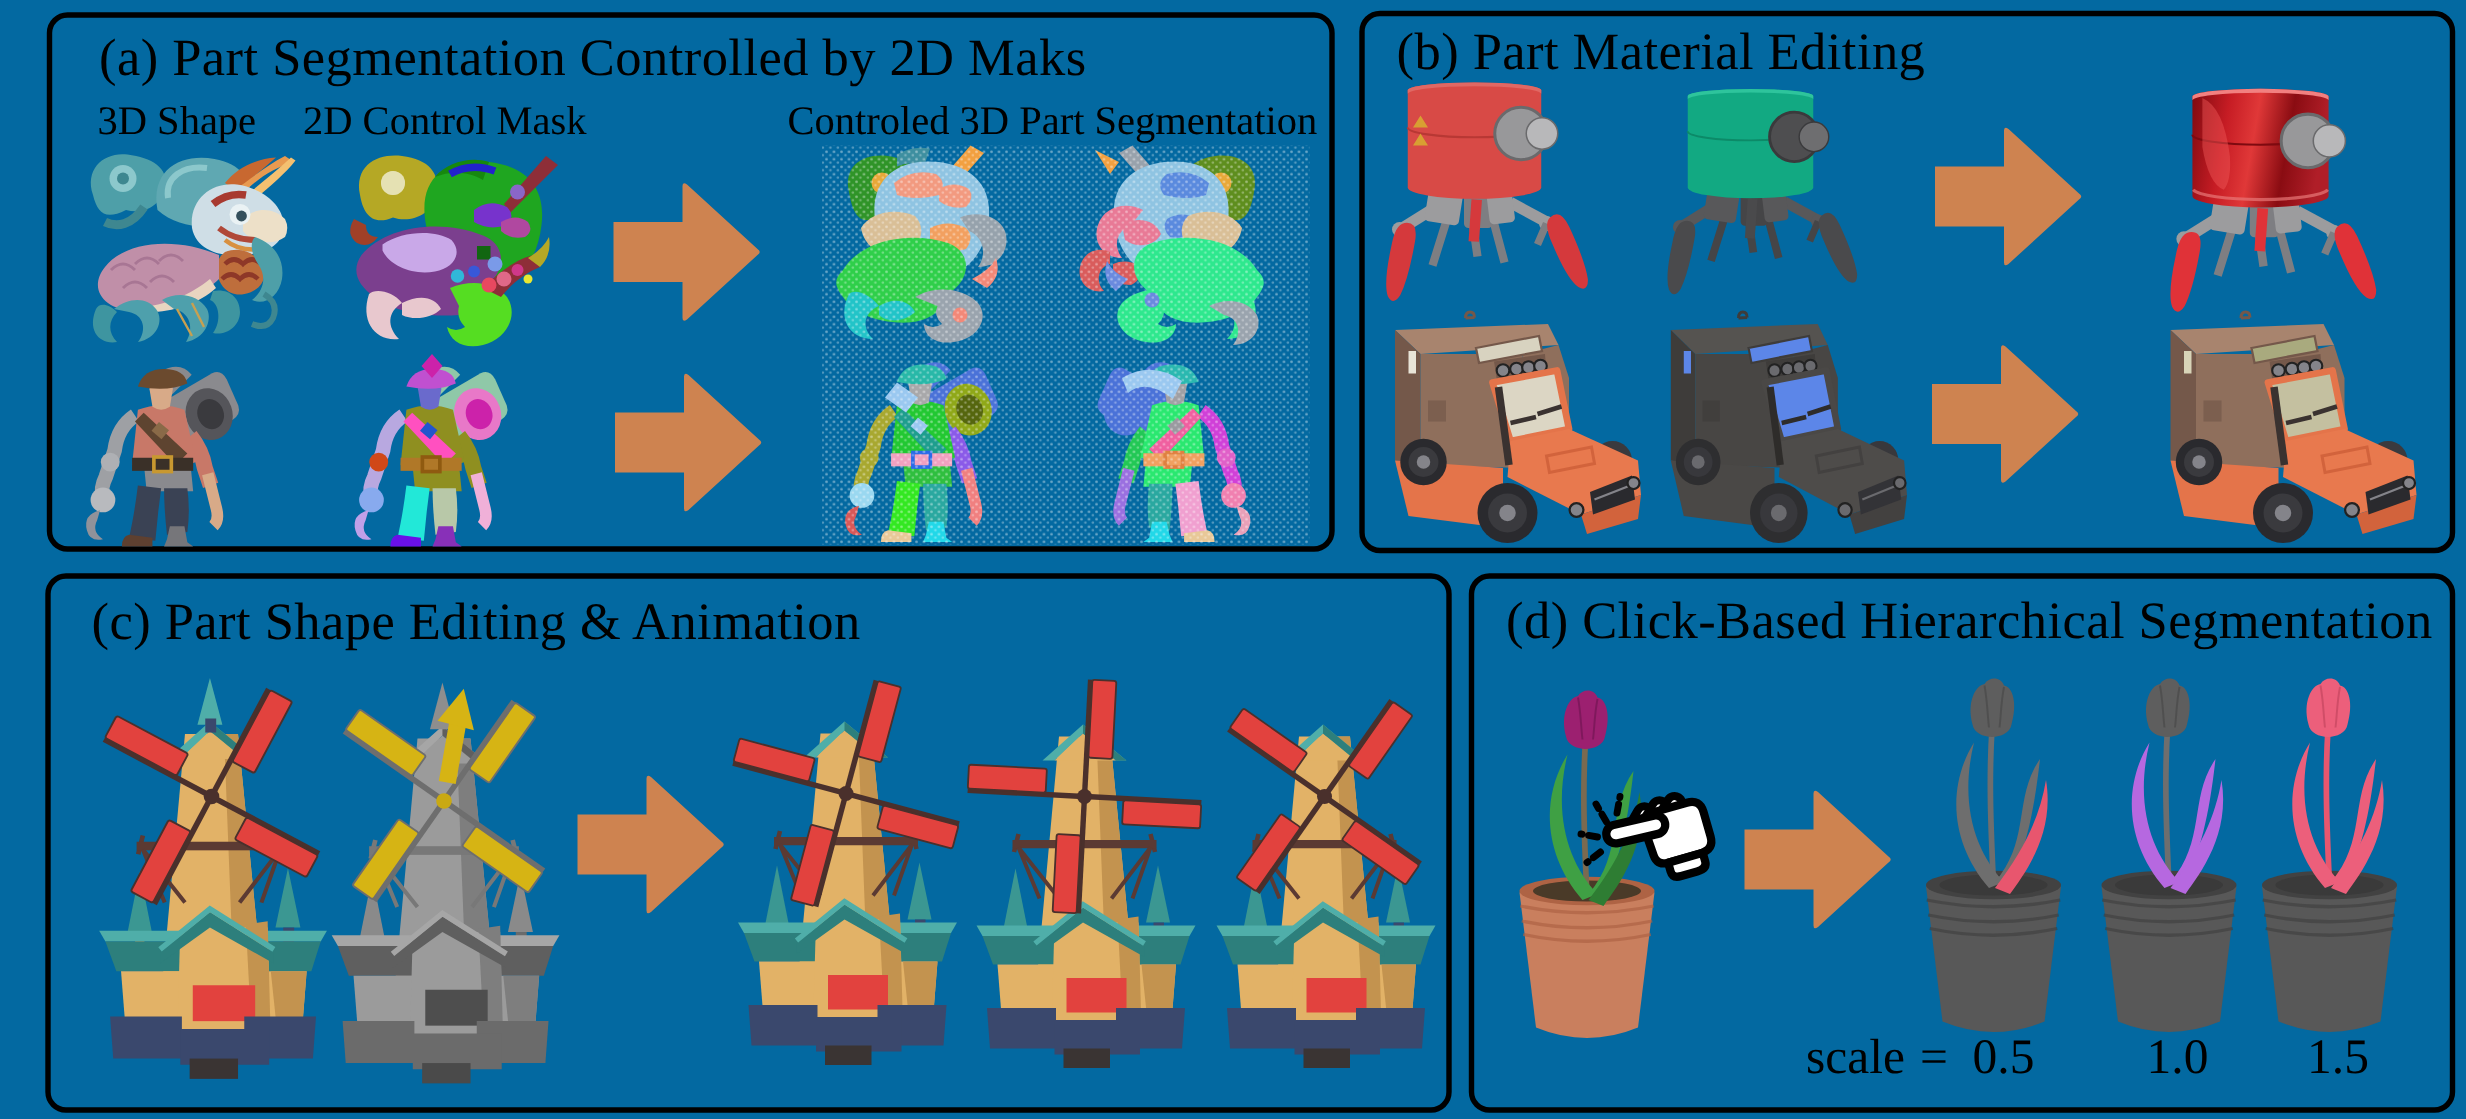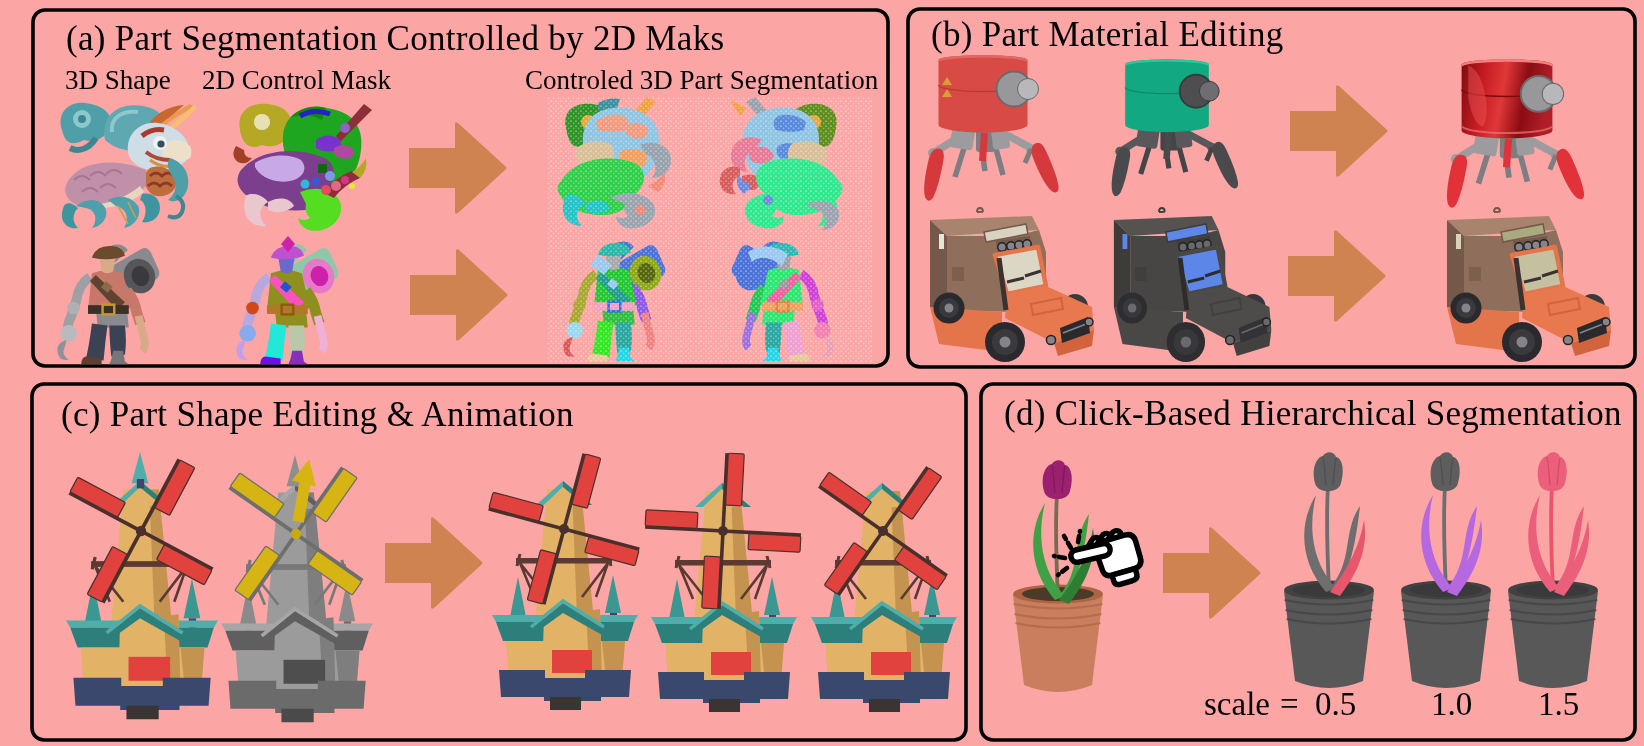--- a/index.html
+++ b/index.html
@@ -1,16 +1,16 @@
 <!DOCTYPE html>
 <html><head>
 <meta charset="utf-8">
 <style>
 html,body{margin:0;padding:0;background:#ffffff;}
-#page{position:relative;width:1644px;height:746px;background:#fca5a5;overflow:hidden;
+#page{position:relative;width:1644px;height:746px;background:#0369a1;overflow:hidden;
  font-family:"Liberation Serif", serif;}
 svg{position:absolute;left:0;top:0;}
 </style>
 </head>
 <body>
 <div id="page">
 <svg width="1644" height="746" viewBox="0 0 1644 746">
 <defs>
 <g id="arrow">
   <path d="M0,26 L46,26 L46,2 Q46,-1 49,1 L96,44 Q99,46 96,48 L49,91 Q46,93 46,90 L46,66 L0,66 Z" fill="#CE8350"></path>

